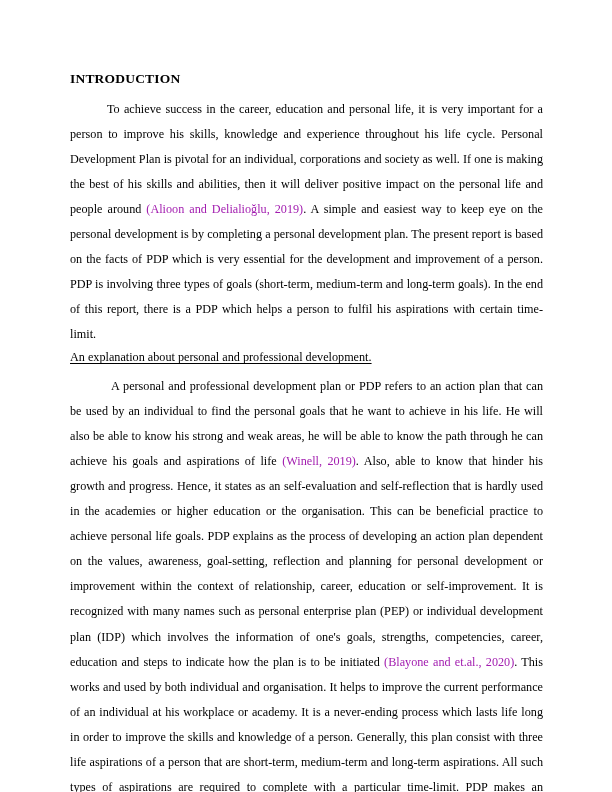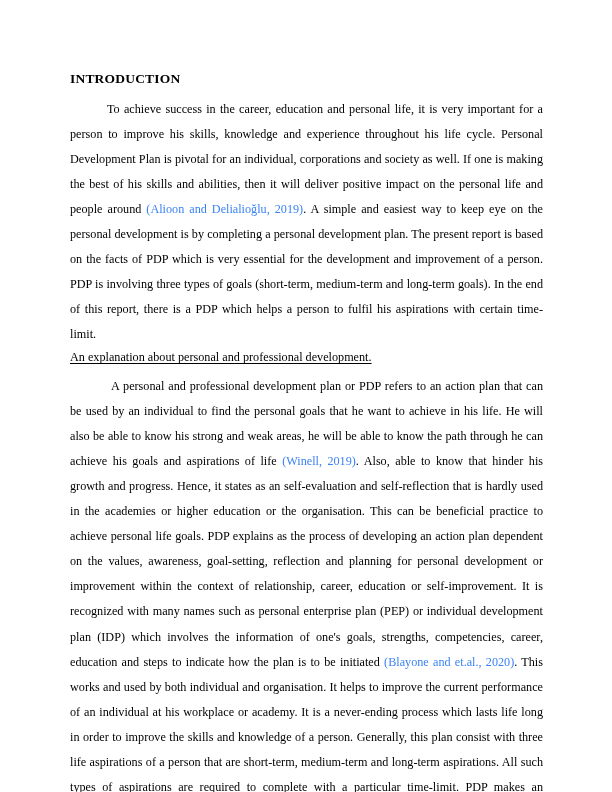--- a/index.html
+++ b/index.html
@@ -63,21 +63,21 @@
     text-indent: 37px;
     hyphens: none;
     word-spacing: 0.1px;
   }
 
   p.body-para.second {
     text-indent: 41px;
   }
 
   .cite {
-    color: #3b82f6;
+    color: #a21caf;
   }
 </style>
 </head>
 <body>
 
 <div class="page">
   <div class="doc-body">
 
     <h1 class="section-heading">INTRODUCTION</h1>
 

